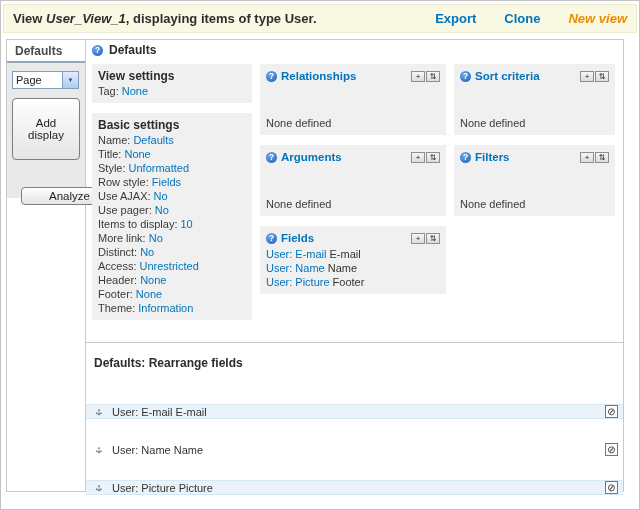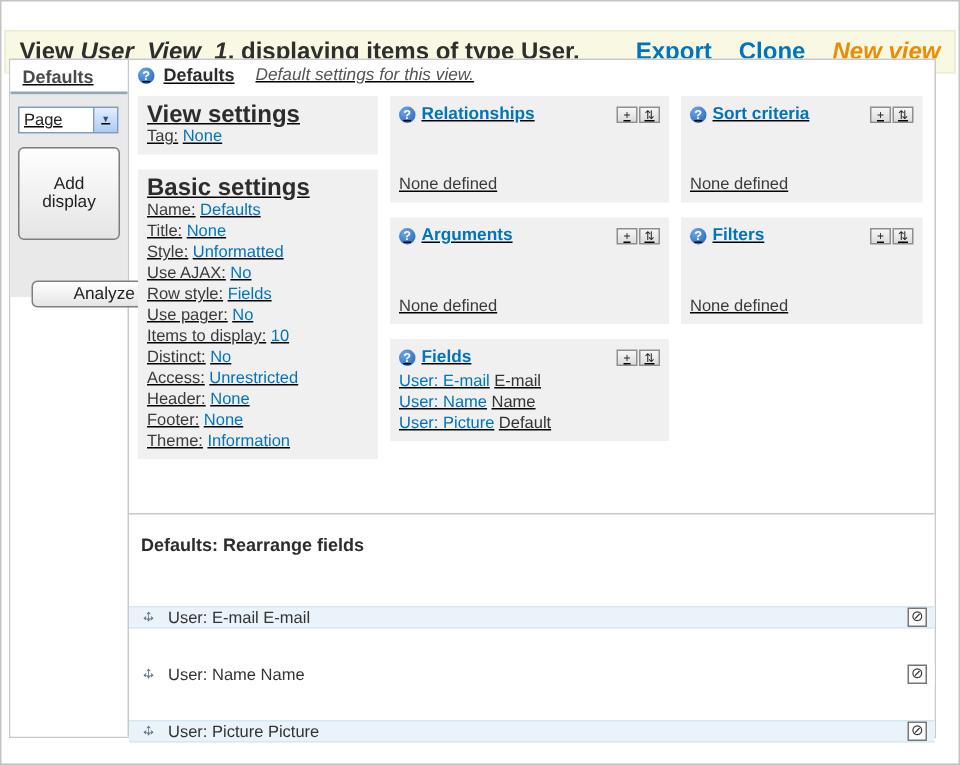--- a/index.html
+++ b/index.html
@@ -1,30 +1,30 @@
 <!DOCTYPE html>
 <html><head>
 <meta charset="utf-8">
 <style>
   html,body{margin:0;padding:0;background:#fff;}
   .page{position:relative;width:640px;height:510px;box-sizing:border-box;border:1px solid #c3c3c3;
         background:#fff;font-family:"Liberation Sans",sans-serif;overflow:hidden;}
 
   
-  .topbar{position:absolute;top:19px;left:2px;right:2px;height:29px;background:#f9f9e3;
+  .topbar{position:absolute;top:3px;left:2px;right:2px;height:29px;background:#f9f9e3;
           border:1px solid #ececd4;box-sizing:border-box;display:flex;align-items:center;
-          padding:0 9px;font-size:16px;font-weight:bold;color:#2e2e2e;}
+          padding:0 9px;font-size:13px;font-weight:bold;color:#2e2e2e;}
   .topbar .title i{font-style:italic;}
-  .toplinks{margin-left:auto;display:flex;gap:18px;}
+  .toplinks{margin-left:auto;display:flex;gap:28px;}
   .toplink{color:#0074bd;cursor:pointer;}
   .toplink.newview{color:#ee8b00;font-style:italic;}
 
   
   .workspace{position:absolute;top:38px;left:5px;width:618px;height:453px;border:1px solid #c9c9c9;
-             box-sizing:border-box;display:flex;background:#fff;text-decoration:underline;}
+             box-sizing:border-box;display:flex;background:#fff;}
 
   
   .sidebar{width:79px;flex:none;border-right:1px solid #c9c9c9;box-sizing:border-box;
            display:flex;flex-direction:column;background:#fff;}
   .sidebar-tab{padding:4px 4px 3px 8px;font-size:12px;font-weight:bold;color:#4a4a4a;
                border-bottom:2px solid #93a7ba;background:#fff;}
   .sidebar-controls{background:#e9e9e9;height:135px;box-sizing:border-box;padding:8px 5px 0;}
   .selectbox{display:flex;align-items:stretch;width:67px;height:18px;background:#fff;
              border:1px solid #7f9db9;box-sizing:border-box;font-size:11px;color:#222;
              cursor:pointer;margin-bottom:9px;}
@@ -45,21 +45,21 @@
         color:#fff;font-size:8.5px;font-weight:bold;text-align:center;line-height:11px;}
   .display-title{font-size:12px;font-weight:bold;color:#2c2c2c;}
   .display-desc{font-size:11.5px;font-style:italic;color:#555;margin-left:8px;}
 
   .columns{display:flex;gap:8px;}
   .col{display:flex;flex-direction:column;gap:10px;}
   .colA{width:160px;flex:none;}
   .colB{width:186px;flex:none;}
   .colC{flex:1;}
   .box{background:#f0f0f0;padding:5px 6px;}
-  .box-title{font-size:16px;font-weight:bold;color:#2c2c2c;line-height:15px;}
+  .box-title{font-size:12px;font-weight:bold;color:#2c2c2c;line-height:15px;}
   .srow{font-size:11px;line-height:14px;color:#3a3a3a;}
   .val-link{color:#0074bd;margin-left:3px;cursor:pointer;}
   .cat-header{display:flex;align-items:center;gap:4px;line-height:15px;margin-bottom:1px;}
   .cat-title{font-size:11.5px;font-weight:bold;color:#0074bd;cursor:pointer;}
   .cat-btns{margin-left:auto;display:flex;}
   .mini{width:14px;height:11px;box-sizing:border-box;border:1px solid #8f8f8f;
         background:linear-gradient(#f7f7f7,#dcdcdc);font-size:8px;line-height:8px;
         text-align:center;color:#222;cursor:pointer;padding:0;font-family:inherit;}
   .mini+.mini{margin-left:1px;}
   .empty{font-size:11px;color:#3a3a3a;line-height:14px;margin-top:32px;}
@@ -108,40 +108,40 @@
         <button class="btn">Add display</button>
         <button class="btn analyze">Analyze</button>
       </div>
     </div>
 
     <div class="main">
 
       <div class="display-header">
         <span class="help">?</span>
         <span class="display-title">Defaults</span>
-        <span class="display-desc">Default settings for this view.</span>
       </div>
 
       <div class="columns">
 
         <div class="col colA">
           <div class="box">
             <div class="box-title">View settings</div>
             <div class="srow"><span>Tag:</span><span class="val-link">None</span></div>
           </div>
 
           <div class="box">
             <div class="box-title">Basic settings</div>
             <div class="srow"><span>Name:</span><span class="val-link">Defaults</span></div>
             <div class="srow"><span>Title:</span><span class="val-link">None</span></div>
             <div class="srow"><span>Style:</span><span class="val-link">Unformatted</span></div>
+            <div class="srow"><span>Row style:</span><span class="val-link">Fields</span></div>
             <div class="srow"><span>Use AJAX:</span><span class="val-link">No</span></div>
-            <div class="srow"><span>Row style:</span><span class="val-link">Fields</span></div>
             <div class="srow"><span>Use pager:</span><span class="val-link">No</span></div>
             <div class="srow"><span>Items to display:</span><span class="val-link">10</span></div>
+            <div class="srow"><span>More link:</span><span class="val-link">No</span></div>
             <div class="srow"><span>Distinct:</span><span class="val-link">No</span></div>
             <div class="srow"><span>Access:</span><span class="val-link">Unrestricted</span></div>
             <div class="srow"><span>Header:</span><span class="val-link">None</span></div>
             <div class="srow"><span>Footer:</span><span class="val-link">None</span></div>
             <div class="srow"><span>Theme:</span><span class="val-link">Information</span></div>
           </div>
         </div>
 
         <div class="col colB">
           <div class="box">
@@ -172,21 +172,21 @@
             <div class="cat-header">
               <span class="help">?</span>
               <span class="cat-title">Fields</span>
               <span class="cat-btns">
                 <button class="mini">+</button>
                 <button class="mini">⇅</button>
               </span>
             </div>
             <div class="field-item"><span class="field-link">User: E-mail</span><span class="field-suffix">E-mail</span></div>
             <div class="field-item"><span class="field-link">User: Name</span><span class="field-suffix">Name</span></div>
-            <div class="field-item"><span class="field-link">User: Picture</span><span class="field-suffix">Default</span></div>
+            <div class="field-item"><span class="field-link">User: Picture</span><span class="field-suffix">Footer</span></div>
           </div>
         </div>
 
         <div class="col colC">
           <div class="box">
             <div class="cat-header">
               <span class="help">?</span>
               <span class="cat-title">Sort criteria</span>
               <span class="cat-btns">
                 <button class="mini">+</button>

